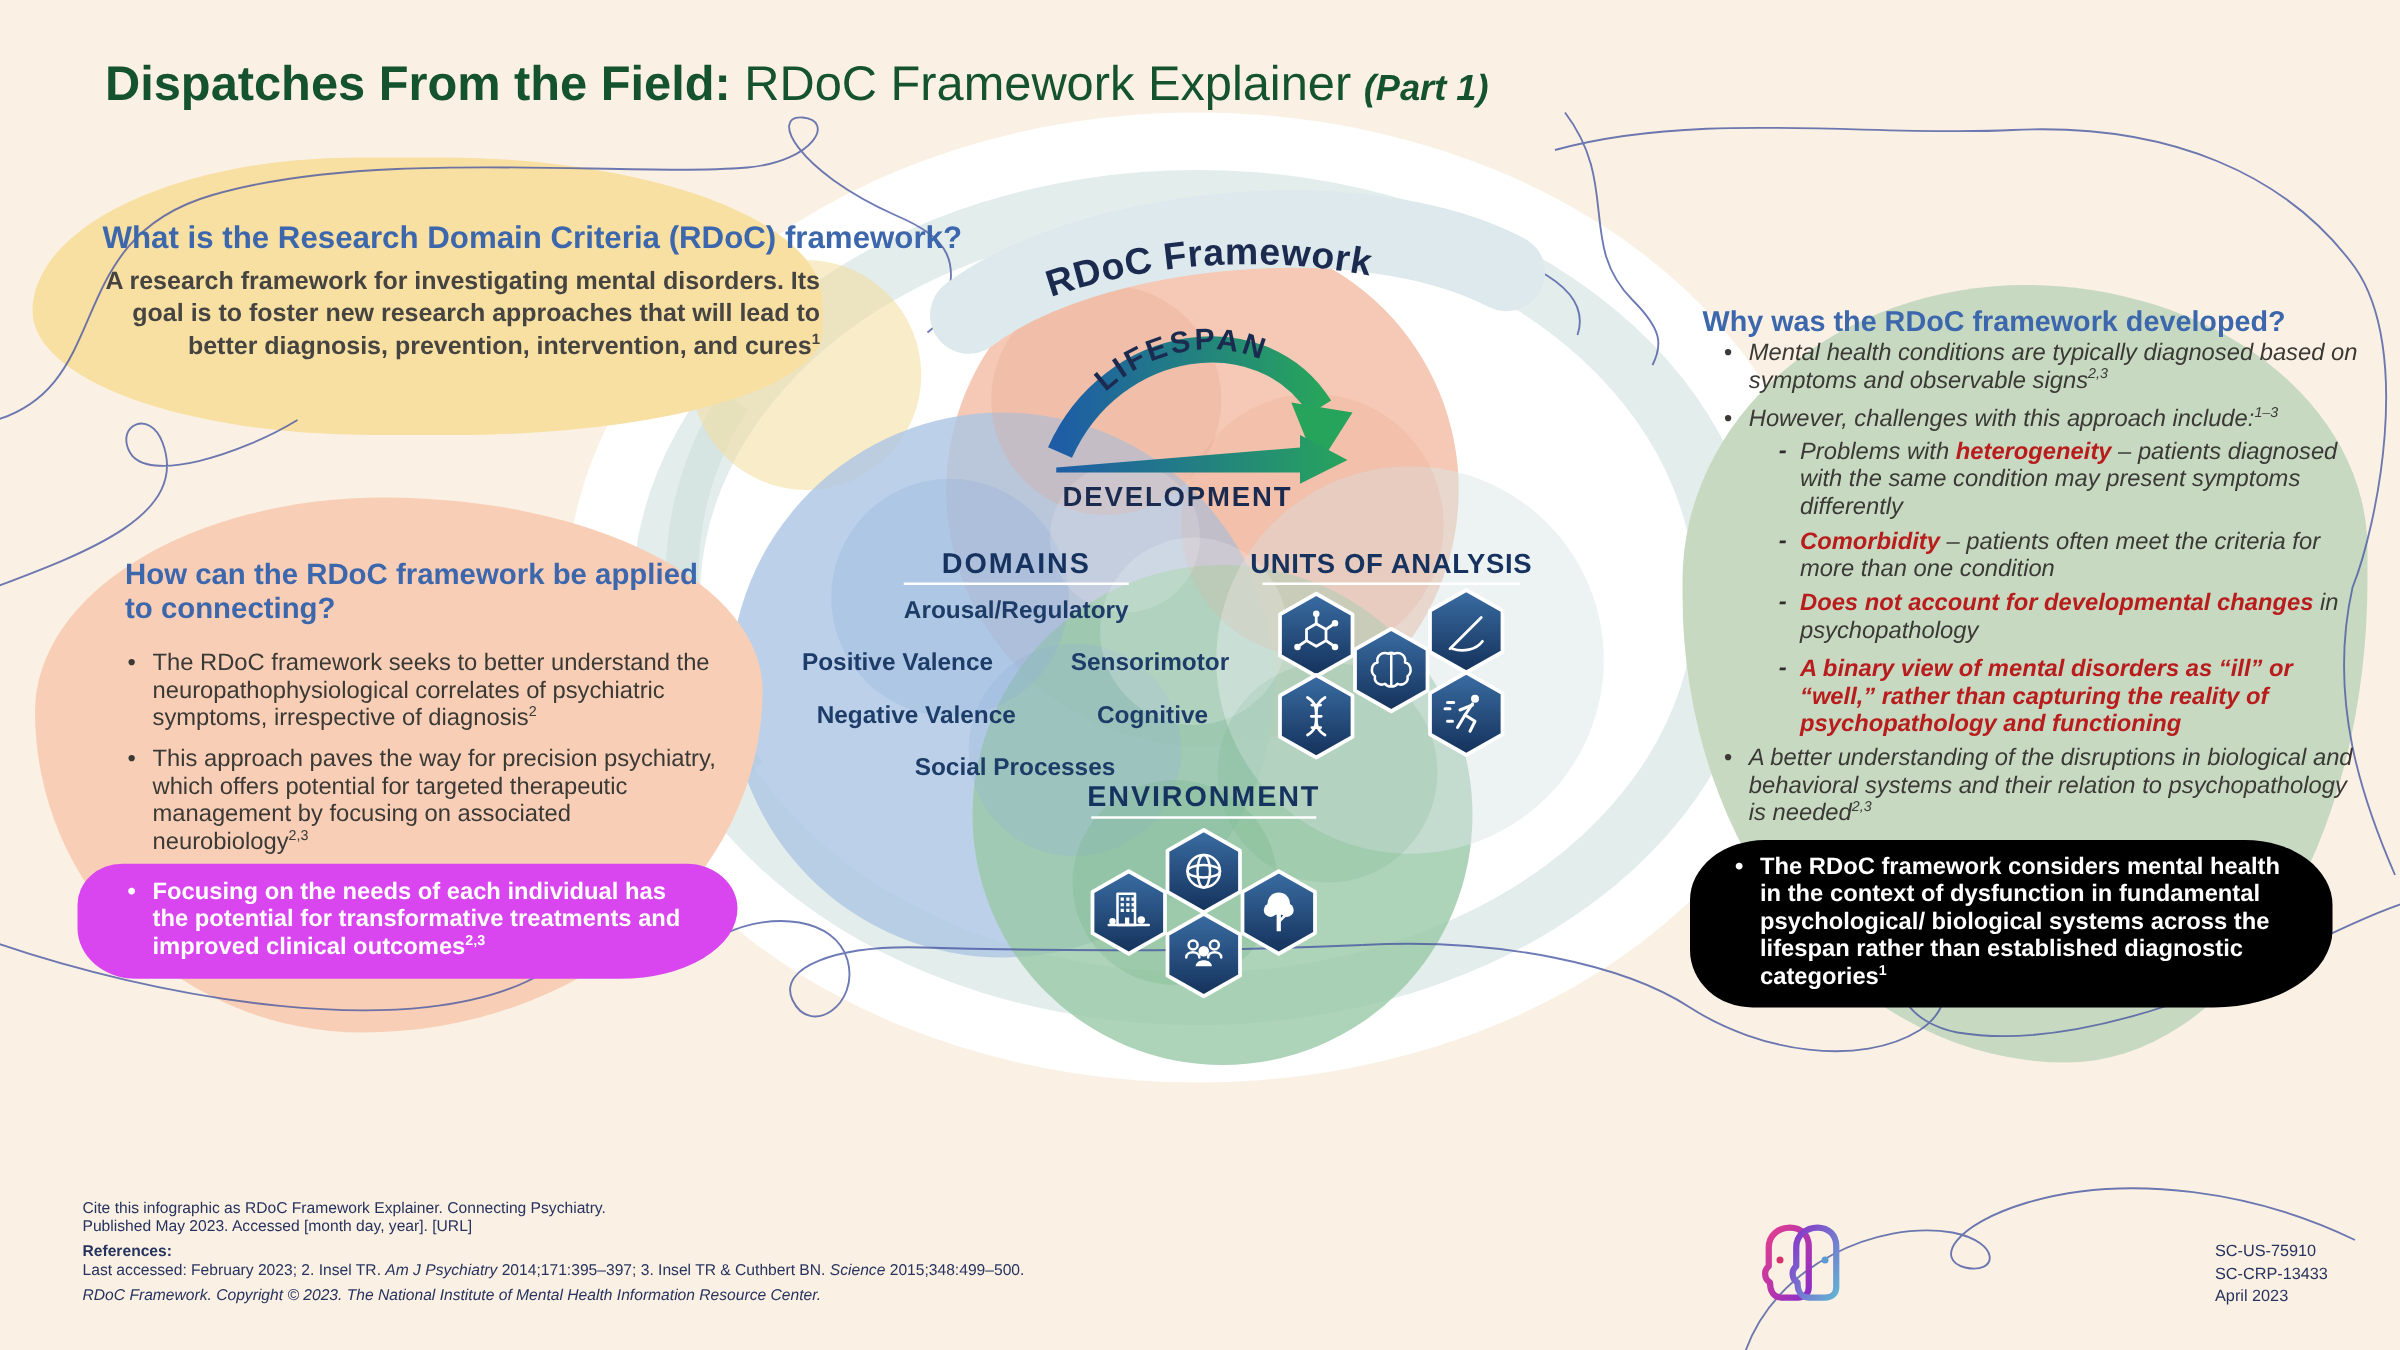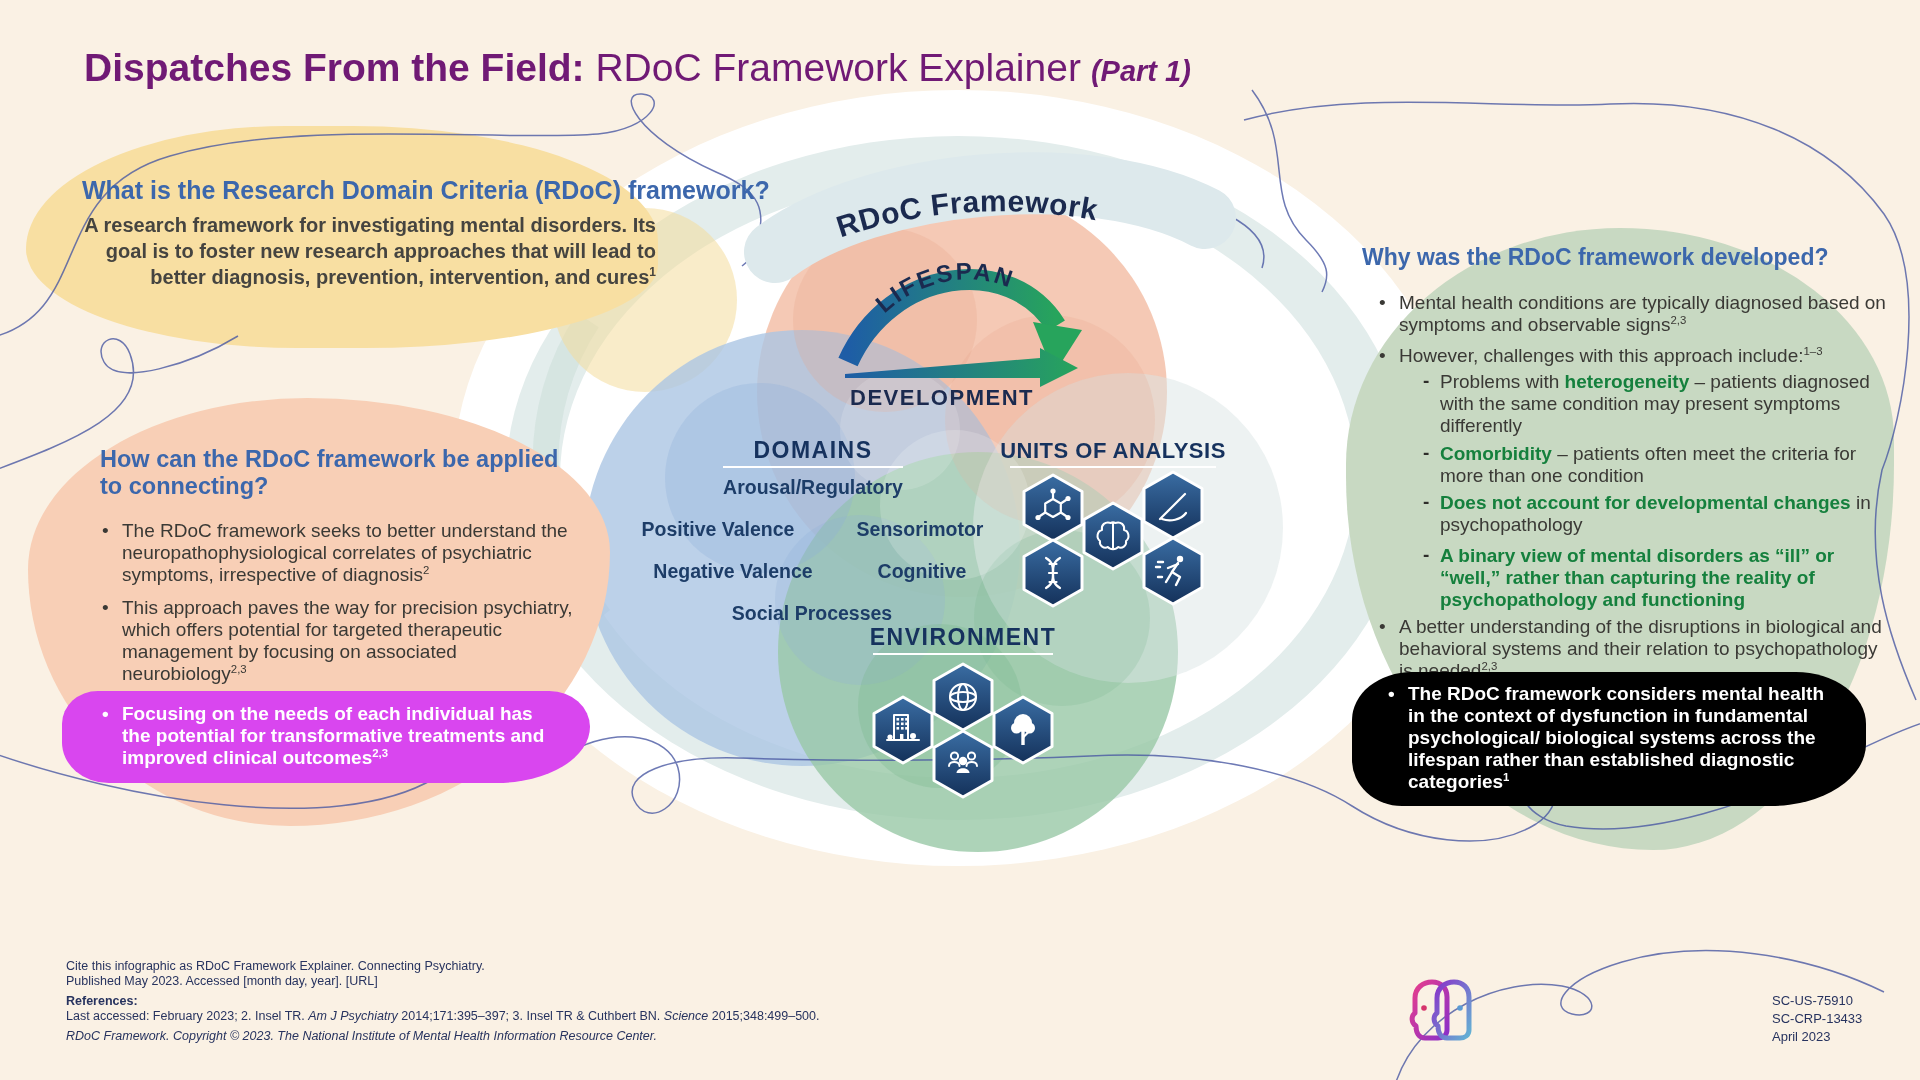--- a/index.html
+++ b/index.html
@@ -3,21 +3,21 @@
 <meta charset="utf-8">
 <style>
   * { margin:0; padding:0; box-sizing:border-box; }
   html,body { background:#faf1e4; }
   .canvas { position:relative; width:1920px; height:1080px; background:#faf1e4; overflow:hidden;
             font-family:"Liberation Sans", sans-serif; }
   .abs { position:absolute; }
   svg.layer { position:absolute; left:0; top:0; pointer-events:none; }
 
   
-  .title { left:84px; top:46px; color:#701a75; white-space:nowrap; }
+  .title { left:84px; top:46px; color:#14532d; white-space:nowrap; }
   .title .t-bold { font-size:39px; font-weight:700; }
   .title .t-reg  { font-size:39px; font-weight:400; }
   .title .t-it   { font-size:29px; font-style:italic; font-weight:700; margin-left:10px; }
 
   
   .blob { position:absolute; z-index:1; }
   .what-bg { left:26px; top:126px; width:632px; height:222px; background:#f8dfa2;
              border-radius:46% 54% 52% 48% / 62% 58% 42% 50%; }
   .how-bg  { left:28px; top:398px; width:582px; height:428px; background:#f8cfb6;
              border-radius:48% 52% 55% 45% / 40% 36% 64% 60%; }
@@ -36,26 +36,26 @@
   .bullet::before { content:"\2022"; position:absolute; left:2px; top:0; }
   .hl { position:absolute; z-index:3; }
   .how-highlight { left:62px; top:691px; width:528px; background:#d946ef;
                    border-radius:46px 52px 120px 60px / 42px 46px 72px 52px;
                    padding:12px 26px 14px 38px; }
   .hl-text { position:relative; padding-left:22px; font-size:19px; line-height:22px;
              font-weight:700; color:#ffffff; }
   .hl-text::before { content:"\2022"; position:absolute; left:2px; top:0; }
 
   .why-heading { left:1362px; top:244px; font-size:23px; white-space:nowrap; }
-  .why-bullets { left:1377px; top:292px; width:510px; }
+  .why-bullets { left:1377px; top:272px; width:510px;font-style:italic; }
   .why-bullets .bullet { margin-bottom:9px; }
   .sub { position:relative; margin:4px 0 6px 46px; padding-left:17px; font-size:19px;
          line-height:21.8px; color:#3a3935; }
   .sub::before { content:"-"; position:absolute; left:0; top:-1px; font-weight:700; color:#2e2d2a; }
-  .sub .b { font-weight:700; color:#15803d; }
+  .sub .b { font-weight:700; color:#b91c1c; }
   .why-highlight { left:1352px; top:672px; width:514px; background:#000000;
                    border-radius:60px 70px 95px 50px / 48px 52px 62px 46px;
                    padding:11px 24px 13px 34px; }
 
   
   .footer-left { left:66px; top:959px; font-size:12.5px; line-height:14.5px; color:#27335f; }
   .footer-left .gap { height:6px; }
   .refs-label { font-weight:700; }
   .copyright { font-style:italic; margin-top:6px; }
   .logo { left:1408px; top:978px; display:flex; align-items:center; }

